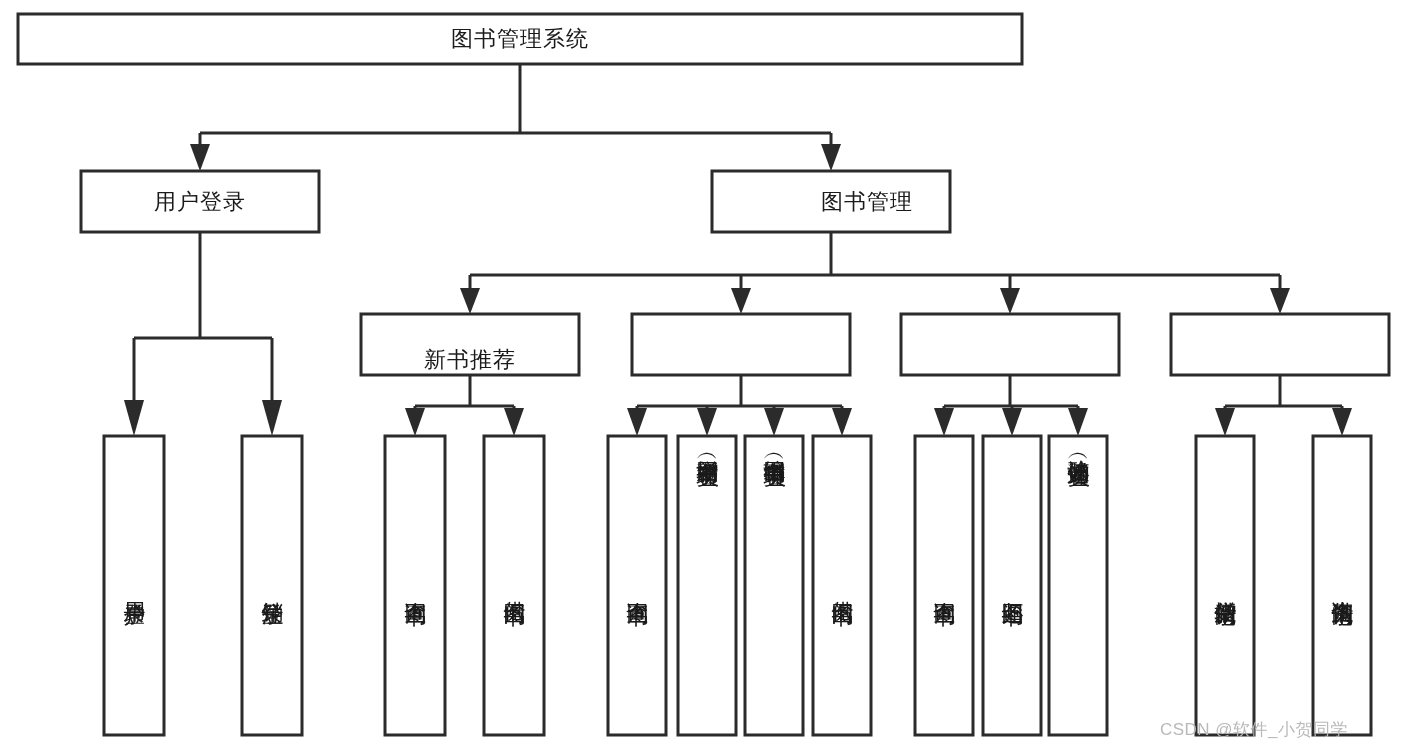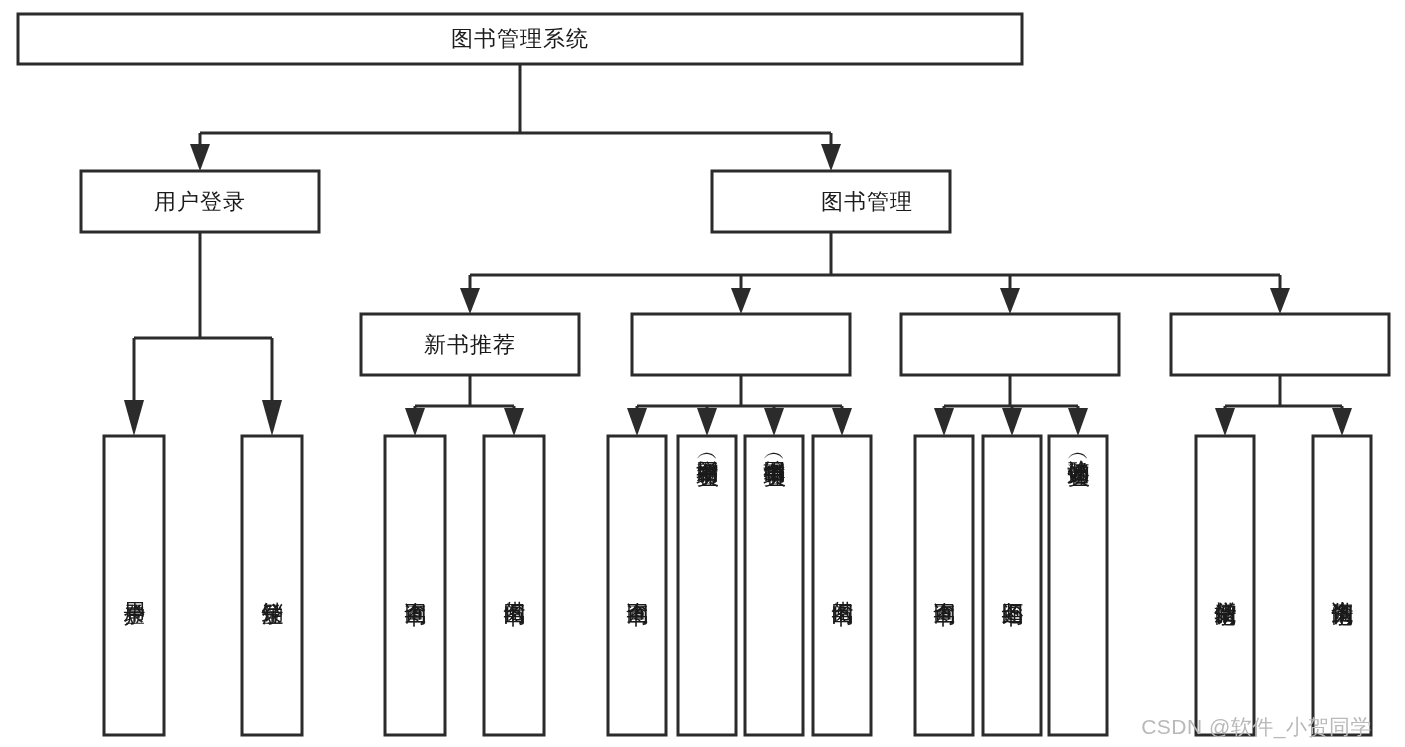--- a/index.html
+++ b/index.html
@@ -10,21 +10,20 @@
   body {
     width: 1405px;
     height: 747px;
     font-family: "Liberation Sans", "DejaVu Sans", sans-serif;
     overflow: hidden;
   }
   #diagram-root {
     position: relative;
     width: 1356px;
     height: 747px;
-    padding-left: 24px;
   }
   svg.diagram-canvas {
     position: absolute;
     left: 0;
     top: 0;
     width: 1405px;
     height: 747px;
   }
   .node-box {
     fill: #ffffff;
@@ -70,21 +69,21 @@
     font-size: 22px;
     color: #1a1a1a;
     letter-spacing: 1px;
     white-space: nowrap;
   }
   #watermark {
     position: absolute;
     right: 8px;
     bottom: 6px;
     font-family: "Liberation Sans", "DejaVu Sans", sans-serif;
-    font-size: 21px;
+    font-size: 17px;
     color: #b9b9b9;
     letter-spacing: 0.5px;
     white-space: nowrap;
   }
 </style>
 </head>
 <body>
 
 <div id="diagram-root">
 
@@ -193,21 +192,21 @@
 
   <div class="hlabel-wrap" style="left:18px; top:14px; width:1004px; height:50px;">
     <span class="hlabel-text">图书管理系统</span>
   </div>
   <div class="hlabel-wrap" style="left:81px; top:171px; width:238px; height:61px;">
     <span class="hlabel-text">用户登录</span>
   </div>
   <div class="hlabel-wrap" style="left:748px; top:171px; width:238px; height:61px;">
     <span class="hlabel-text">图书管理</span>
   </div>
-  <div class="hlabel-wrap" style="left:361px; top:314px; width:218px; height:61px;">
+  <div class="hlabel-wrap" style="left:361px; top:314px; width:218px; height:61px;align-items:flex-end;">
     <span class="hlabel-text">新书推荐</span>
   </div>
 
   <div class="vlabel-wrap" style="left:104px; top:436px; width:60px; height:299px;">
     <span class="vlabel-text">用户登录</span>
   </div>
   <div class="vlabel-wrap" style="left:242px; top:436px; width:60px; height:299px;">
     <span class="vlabel-text">注销登录</span>
   </div>
   <div class="vlabel-wrap" style="left:385px; top:436px; width:60px; height:299px;">

